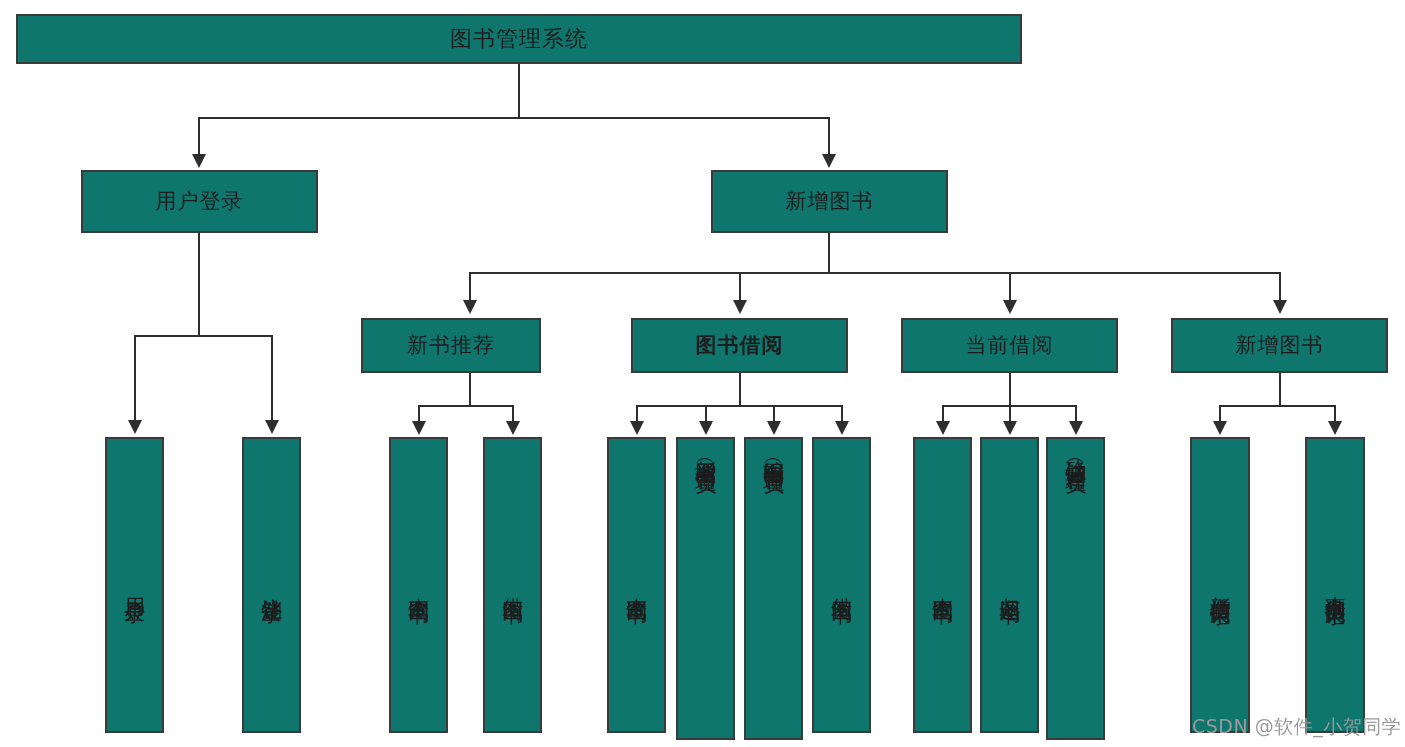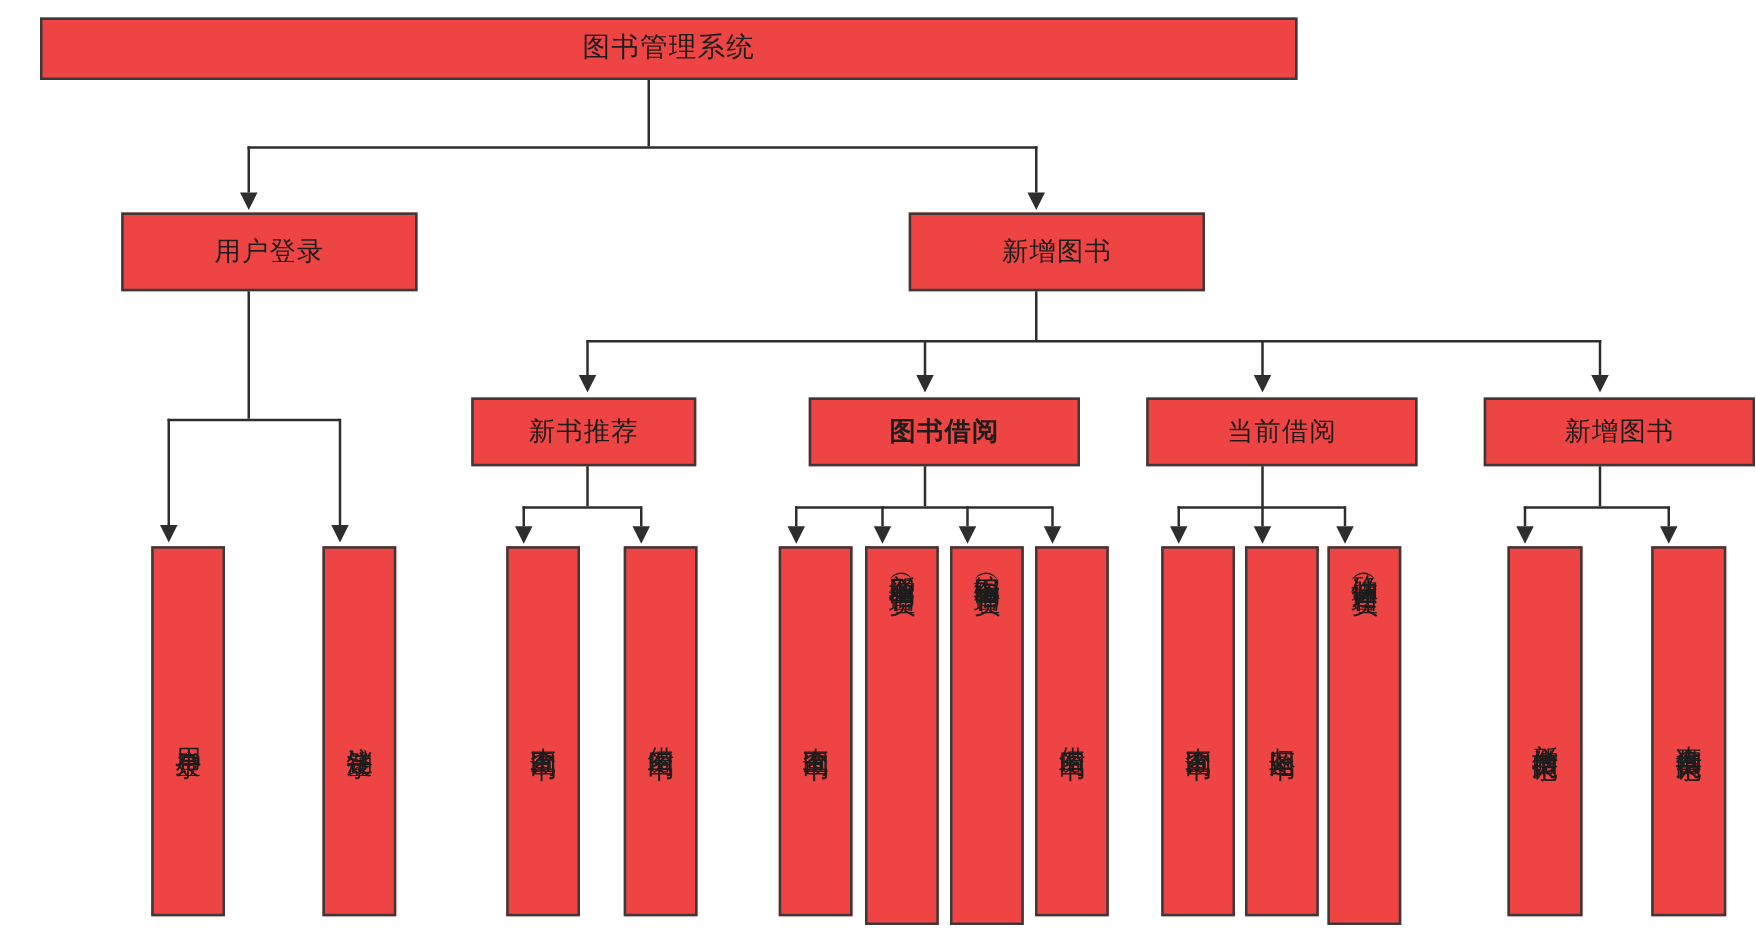--- a/index.html
+++ b/index.html
@@ -11,27 +11,26 @@
     position:relative;
     width:1405px;
     height:747px;
     background:#ffffff;
     overflow:hidden;
   }
   
   .node{
     position:absolute;
     box-sizing:border-box;
-    background:#ef4444;
+    background:#0f766e;
     border:2px solid #3a3a3a;
     display:flex;
     align-items:center;
     justify-content:center;
     text-align:right;
-    margin-left:16px;
   }
   .node .label{
     font-size:21px;
     line-height:1.15;
     letter-spacing:1px;
     color:#1d1d1d;
     white-space:nowrap;
   }
   
   .node.root .label{font-size:22px;}
@@ -214,14 +213,15 @@
     <span class="label">确认归还（管理员）</span>
   </div>
 
   <div class="node leaf center" style="left:1190px;top:437px;width:60px;height:296px;">
     <span class="label">新增借阅记录</span>
   </div>
   <div class="node leaf center" style="left:1305px;top:437px;width:60px;height:296px;">
     <span class="label">查询借阅记录</span>
   </div>
 
+  <div id="watermark" style="left:1192px;top:714px;">CSDN @软件_小贺同学</div>
 
 </div>
 
 </body></html>

